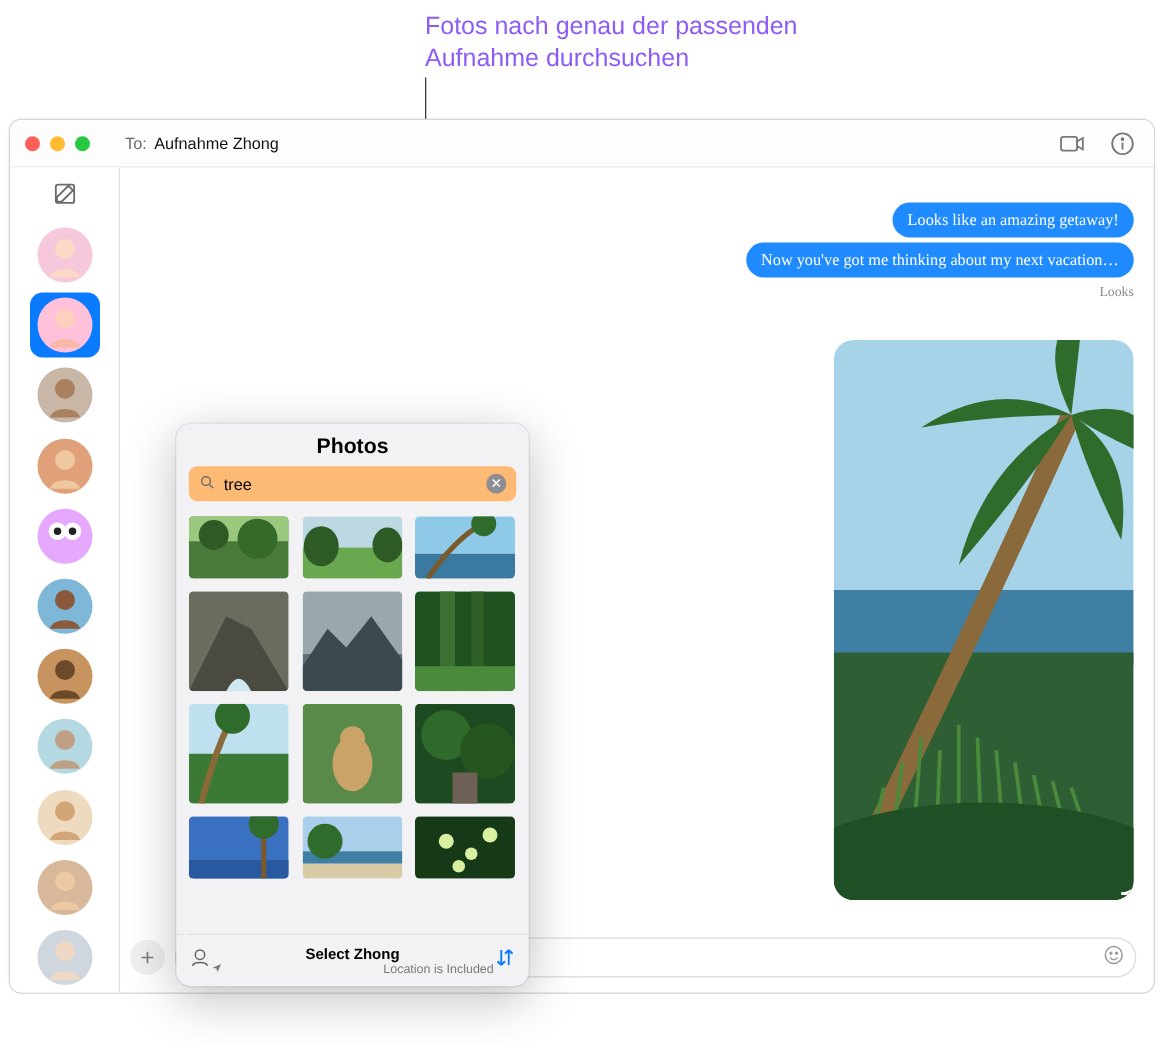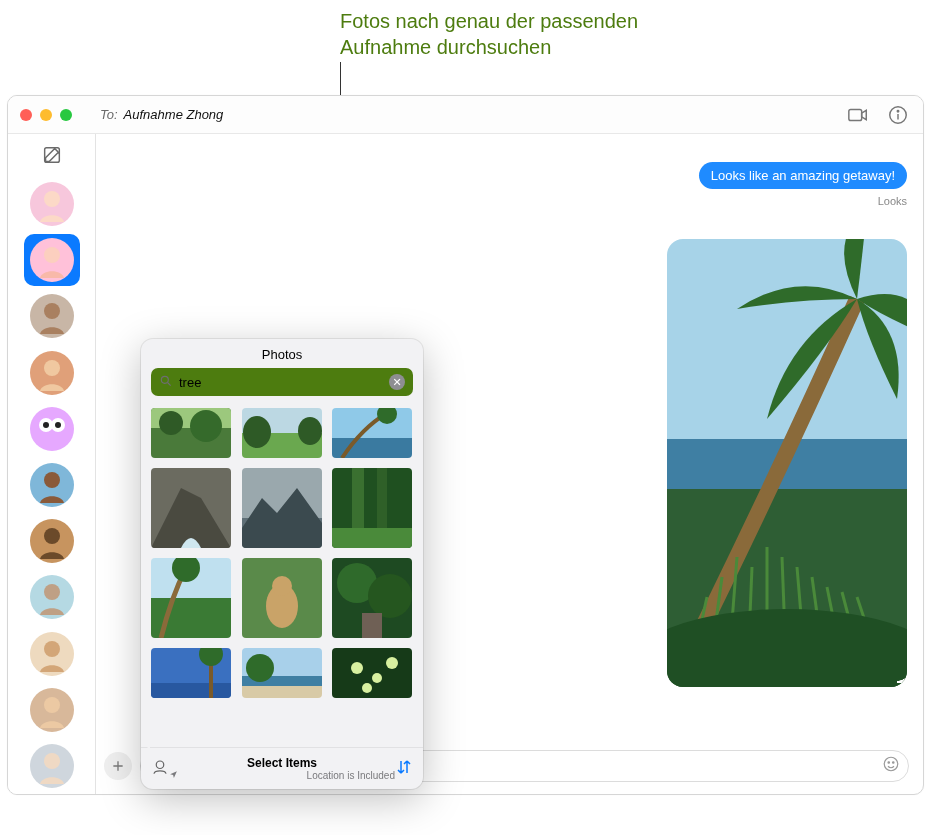--- a/index.html
+++ b/index.html
@@ -9,21 +9,21 @@
     width: 931px;
     height: 835px;
     position: relative;
     overflow: hidden;
   }
   
   .annotation {
     position: absolute;
     top: 8px; left: 340px;
     font-size: 20px;
-    color: #4d7c0f;
+    color: #8b5cf6;
     line-height: 1.3;
     max-width: 380px;
   }
   .ann-line {
     position: absolute;
     left: 340px;
     top: 62px;
     width: 0;
     height: 326px;
     border-left: 1px solid #333;
@@ -58,21 +58,20 @@
   .tl { width: 12px; height: 12px; border-radius: 50%; }
   .tl.r{background:#ff5f57;} .tl.y{background:#febc2e;} .tl.g{background:#28c840;}
   .to-field {
     flex: 1;
     font-size: 13px;
     color: #6a6a6a;
     display: flex;
     gap: 6px;
     align-items: center;
     padding-left: 4px;
-    font-style: italic;
   }
   .to-field .recip { color: #111; }
   .header-icons {
     display: flex; gap: 18px;
     padding-right: 14px;
     color: #777;
   }
   .hicon { width: 22px; height: 22px; display:flex; align-items:center; justify-content:center; }
 
   
@@ -116,20 +115,21 @@
   .messages {
     position: absolute;
     top: 28px;
     right: 16px;
     left: 0;
     bottom: 52px;
     display: flex;
     flex-direction: column;
     align-items: flex-end;
     gap: 4px;
+    font-family: Liberation Serif, serif;
   }
   .bubble {
     background: #1f8bff;
     color: #fff;
     font-size: 13px;
     padding: 6px 12px;
     border-radius: 16px;
     max-width: 360px;
   }
   .read {
@@ -193,28 +193,28 @@
   .popover::after{
     content:"";
     position:absolute;
     left:-9px; bottom:26px;
     width:0;height:0;
     border:9px solid transparent;
     border-right-color:#f2f2f4;
   }
   .pop-title {
     text-align:center;
-    font-weight:400;
-    font-size:13px;
+    font-weight:700;
+    font-size:17px;
     padding: 8px 0 6px;
   }
   .pop-search {
     margin: 0 10px 8px;
     height: 28px;
-    background: #4d7c0f;
+    background: #fdba74;
     border-radius: 7px;
     display:flex; align-items:center;
     padding: 0 8px;
     gap: 6px;
     color:#6d6d70;
     font-size:13px;
   }
   .pop-search input {
     flex:1; border:0; background:transparent;
     font-size:13px; color:#000;
@@ -384,20 +384,21 @@
             <circle cx="20" cy="15" r="8" fill="#efd9c4"></circle>
             <path d="M8 38c2-9 22-9 24 0" fill="#efd9c4"></path>
           </svg>
         </div>
       </div>
   </div>
 
   <div class="main">
     <div class="messages">
       <div class="bubble">Looks like an amazing getaway!</div>
+      <div class="bubble">Now you've got me thinking about my next vacation…</div>
       <div class="read">Looks</div>
       <div class="attachment">
         <svg viewBox="0 0 240 448" preserveAspectRatio="xMidYMid slice">
           <rect width="240" height="200" fill="#a7d3e8"></rect>
           <rect y="200" width="240" height="60" fill="#3f7fa3"></rect>
           <rect y="250" width="240" height="198" fill="#2e5e34"></rect>
 
           <path d="M10 440 Q 100 260 190 60" stroke="#8a6a3a" stroke-width="16" fill="none"></path>
 
           <g fill="#2f6b2a">
@@ -563,21 +564,21 @@
   </div>
 
   <div class="pop-footer">
     <div class="pf-icon">
       <svg viewBox="0 0 24 24" width="18" height="18" fill="none" stroke="currentColor" stroke-width="1.6">
           <circle cx="12" cy="9" r="5"></circle>
           <path d="M4 21c1-5 15-5 16 0"></path>
         </svg>
     </div>
     <div class="pf-center">
-      <div class="pf-title">Select Items</div>
+      <div class="pf-title">Select Zhong</div>
       <div class="pf-sub">
         <span>
           <svg viewBox="0 0 24 24" width="9" height="9" fill="currentColor">
               <path d="M3 11l18-8-8 18-2-8-8-2z"></path>
             </svg>
         </span>
         <span>Location is Included</span>
       </div>
     </div>
     <div class="pf-icon" style="color:#0a7aff">

